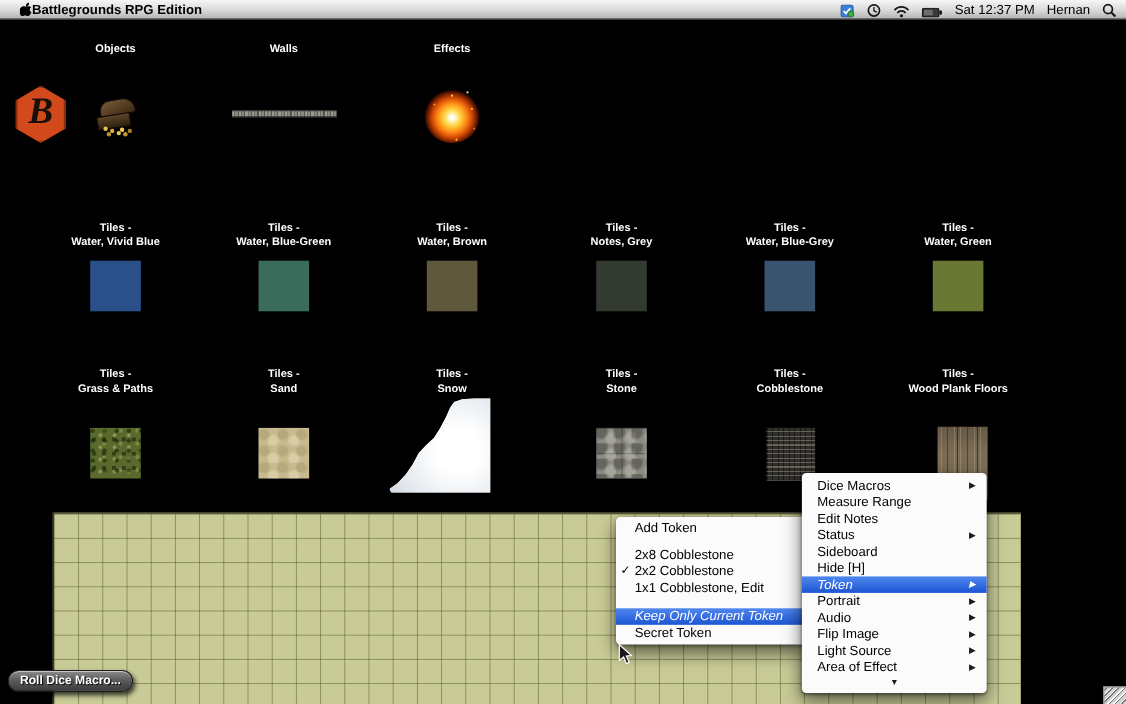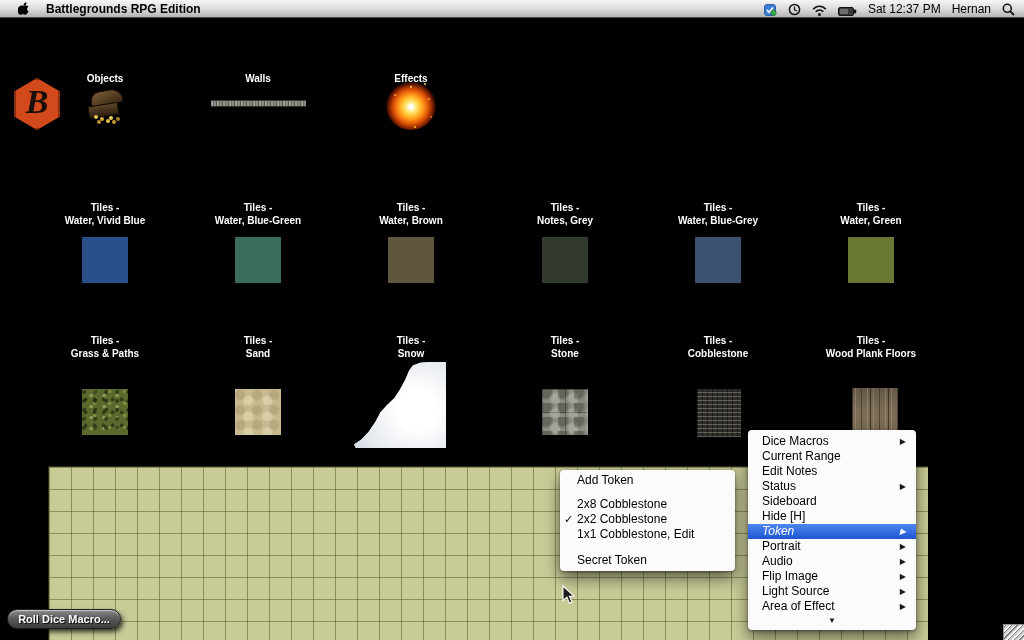--- a/index.html
+++ b/index.html
@@ -4,35 +4,35 @@
 <style>
   * { margin:0; padding:0; box-sizing:border-box; }
   html,body { width:1024px; height:640px; }
   body { position:relative; background:#000; font-family:"Liberation Sans", sans-serif; overflow:hidden; }
 
   
   .menubar { position:absolute; top:0; left:0; width:1024px; height:18px; z-index:50;
     background:linear-gradient(#f6f6f6,#d9d9d9 55%,#b4b4b4); border-bottom:1px solid #4a4a4a;
     display:flex; align-items:center; font-size:12px; color:#000; }
   .apple-menu { margin-left:18px; display:flex; align-items:center; cursor:default; }
-  .app-name { font-weight:bold; margin-left:17px; font-size:12px; }
+  .app-name { font-weight:bold; font-size:12px; }
   .menubar-right { margin-left:auto; display:flex; align-items:flex-end; gap:11px; margin-right:9px; }
   .mb-icon { display:flex; align-items:center; }
   .mb-clock, .mb-user { font-size:12px; }
 
   
   .logo { position:absolute; left:14px; top:78px; width:46px; height:52px; background:#D2491B;
     clip-path:polygon(50% 0,100% 26%,100% 74%,50% 100%,0 74%,0 26%);
     display:flex; align-items:center; justify-content:center;
     box-shadow:inset 0 0 0 2px #8a2e0e; }
   .logo-b { font-family:"Liberation Serif", serif; font-style:italic; font-weight:bold;
     font-size:34px; color:#181008; transform:translateY(-2px); }
 
   
-  .palette-header { position:absolute; top:73px; width:152px; text-align:center;
+  .palette-header { position:absolute; top:39px; width:152px; text-align:center;
     color:#fff; font-weight:bold; font-size:10px; }
   .hdr-0 { left:29px; } .hdr-1 { left:182px; } .hdr-2 { left:335px; }
 
   .chest { position:absolute; left:84px; top:88px; width:44px; height:36px; }
   .chest-lid { position:absolute; left:6px; top:2px; width:33px; height:15px;
     background:linear-gradient(160deg,#7a5a36,#3a2814); border:1px solid #150d05;
     border-radius:10px 12px 3px 3px; transform:rotate(-10deg); }
   .chest-base { position:absolute; left:4px; top:16px; width:31px; height:13px;
     background:linear-gradient(#5d4528,#2c1f10); border:1px solid #150d05;
     border-radius:2px; transform:rotate(-9deg); }
@@ -104,21 +104,21 @@
     border-radius:10px; border:1px solid #1e1e1e;
     background:linear-gradient(#8d8d8d,#5c5c5c 45%,#3d3d3d);
     box-shadow:inset 0 1px 0 rgba(255,255,255,.5), 2px 3px 5px rgba(0,0,0,.75);
     color:#fff; font-weight:bold; font-size:11px; line-height:18px; text-align:center;
     text-shadow:1px 1px 1px rgba(0,0,0,.95); cursor:default; }
 
   
   .menu { position:absolute; background:#fbfbfb; color:#000; font-size:12px;
     box-shadow:0 7px 16px rgba(0,0,0,.55), 0 1px 3px rgba(0,0,0,.4); }
   .sub-menu { left:560px; top:470px; width:175px; padding:3px 0; z-index:29; border-radius:4px; }
-  .ctx-menu { left:748px; top:430px; width:168px; padding:4px 0 3px; z-index:30; border-radius:4px; }
+  .ctx-menu { left:729px; top:430px; width:168px; padding:4px 0 3px; z-index:30; border-radius:4px; }
 
   .menu-item { height:15px; line-height:15px; padding:0 10px 0 14px;
     display:flex; align-items:center; white-space:nowrap; }
   .menu-item .arrow { margin-left:auto; font-size:8px; color:#1a1a1a; }
   .sub-item { height:15px; line-height:15px; padding:0 8px 0 17px; position:relative; white-space:nowrap; }
   .sub-item .check { position:absolute; left:4px; top:0; width:12px; font-size:11px; }
   .highlighted { background:linear-gradient(#4f87ef,#1d55d3); color:#fff;font-style:italic; }
   .highlighted .arrow { color:#fff; }
   .sep-sm { height:9px; } .sep-lg { height:11px; }
   .more-row { height:13px; display:flex; justify-content:center; align-items:center;
@@ -270,30 +270,31 @@
   <div class="menu sub-menu">
     <div class="sub-item">Add Token</div>
     <div class="sep-sm"></div>
     <div class="sub-item">2x8 Cobblestone</div>
     <div class="sub-item">
       <span class="check">✓</span>
       <span>2x2 Cobblestone</span>
     </div>
     <div class="sub-item">1x1 Cobblestone, Edit</div>
     <div class="sep-lg"></div>
+    <div class="sub-item highlighted">Keep Only Current Token</div>
     <div class="sub-item">Secret Token</div>
   </div>
 
   <div class="menu ctx-menu">
     <div class="menu-item">
       <span>Dice Macros</span>
       <span class="arrow">▶</span>
     </div>
     <div class="menu-item">
-      <span>Current Range</span>
+      <span>Measure Range</span>
     </div>
     <div class="menu-item">
       <span>Edit Notes</span>
     </div>
     <div class="menu-item">
       <span>Status</span>
       <span class="arrow">▶</span>
     </div>
     <div class="menu-item">
       <span>Sideboard</span>

